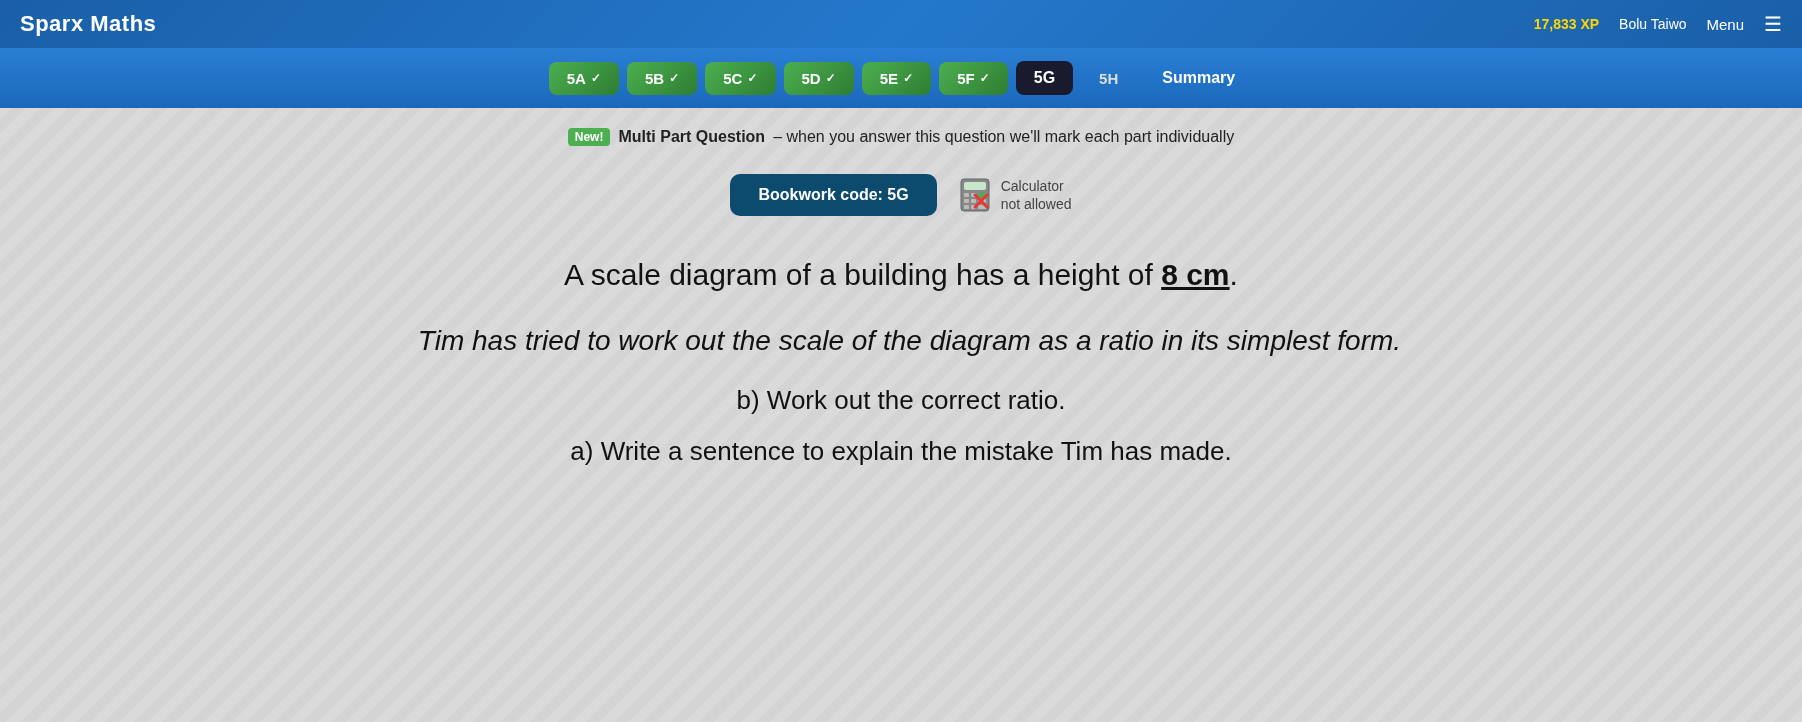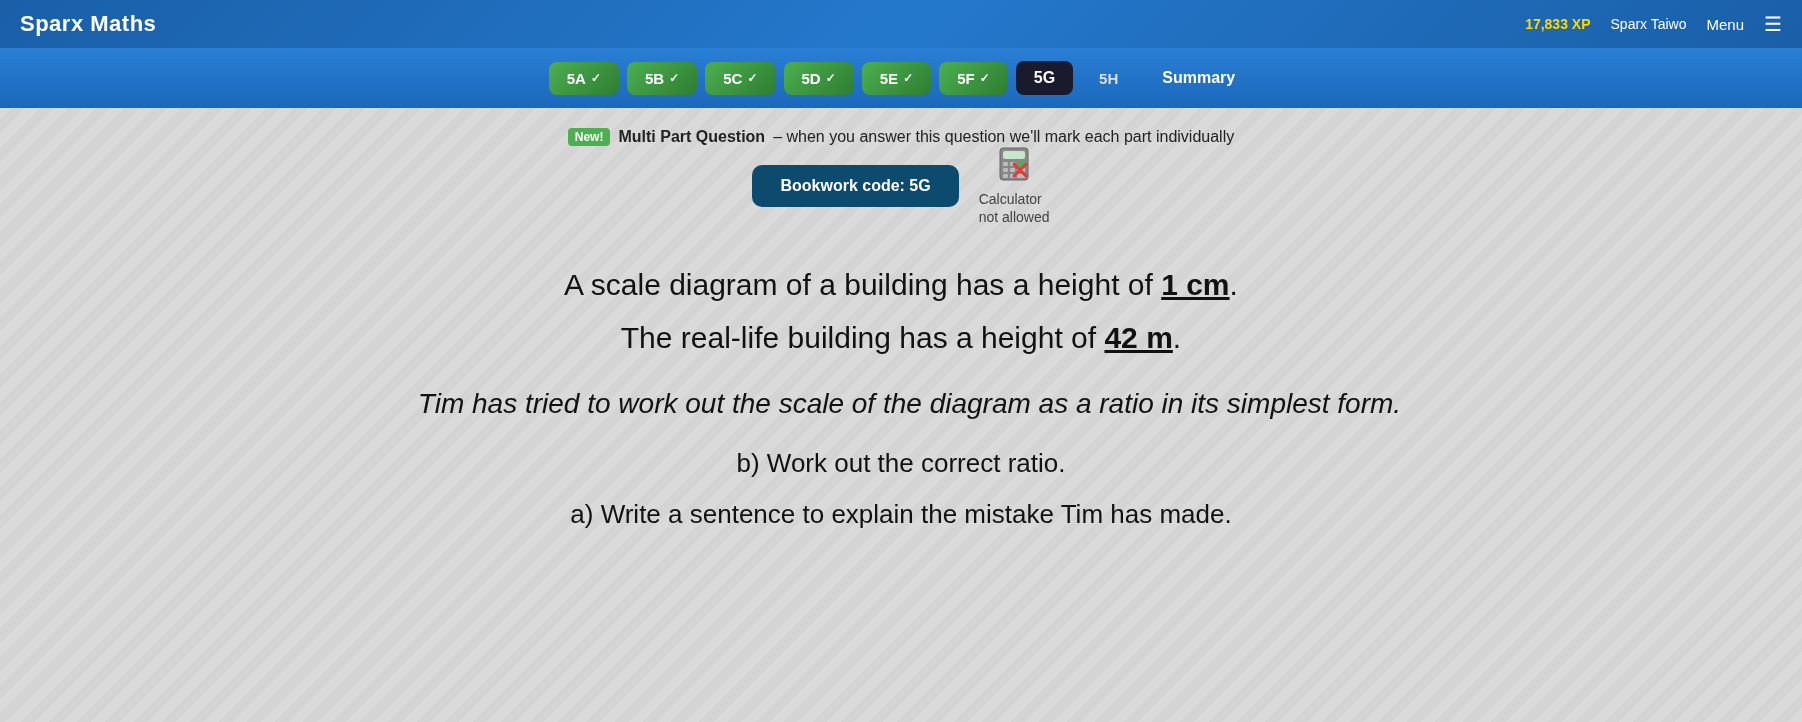--- a/index.html
+++ b/index.html
@@ -138,20 +138,21 @@
       align-items: center;
       z-index: 5;
       padding-top: 20px;
     }
 
     
     .notice-bar {
       display: flex;
       align-items: center;
       gap: 8px;
+      margin-bottom: 28px;
       font-size: 16px;
       color: #222;
     }
 
     .new-badge {
       background: #4caf50;
       color: white;
       font-size: 12px;
       font-weight: 700;
       padding: 2px 7px;
@@ -178,21 +179,20 @@
       padding: 12px 28px;
       border-radius: 10px;
     }
 
     .calculator-badge {
       display: flex;
       align-items: center;
       gap: 8px;
       font-size: 14px;
       color: #333;
-      flex-direction: column;
     }
 
     .calc-icon {
       position: relative;
       width: 36px;
       height: 36px;
     }
 
     .calc-icon svg {
       width: 36px;
@@ -250,21 +250,21 @@
   </style>
 </head>
 <body>
 
 <div class="bg-stripes"></div>
 
 <div class="header">
   <div class="header-logo">Sparx Maths</div>
   <div class="header-right">
     <span class="xp-badge">17,833 XP</span>
-    <span class="user-name">Sparx Taiwo</span>
+    <span class="user-name">Bolu Taiwo</span>
     <span class="menu-btn">Menu</span>
     <span style="color:white;font-size:20px;">☰</span>
   </div>
 </div>
 
 <div class="nav-tabs">
   <div class="tab tab-completed">
     <span>5A</span>
     <span class="checkmark">✓</span>
   </div>
@@ -333,23 +333,20 @@
       </div>
       <div class="calc-text">
         <span>Calculator</span>
         <span class="not-allowed">not allowed</span>
       </div>
     </div>
   </div>
 
   <div class="question-body">
     <div class="question-main">
-      <span>A scale diagram of a building has a height of </span><span class="highlight underline-unit">1 cm</span><span>.</span>
-    </div>
-    <div class="question-main">
-      <span>The real-life building has a height of </span><span class="highlight underline-unit">42 m</span><span>.</span>
+      <span>A scale diagram of a building has a height of </span><span class="highlight underline-unit">8 cm</span><span>.</span>
     </div>
     <div class="question-italic">Tim has tried to work out the scale of the diagram as a ratio in its simplest form.</div>
     <div class="question-part">b) Work out the correct ratio.</div>
     <div class="question-part">a) Write a sentence to explain the mistake Tim has made.</div>
   </div>
 
 </div>
 
 </body></html>

